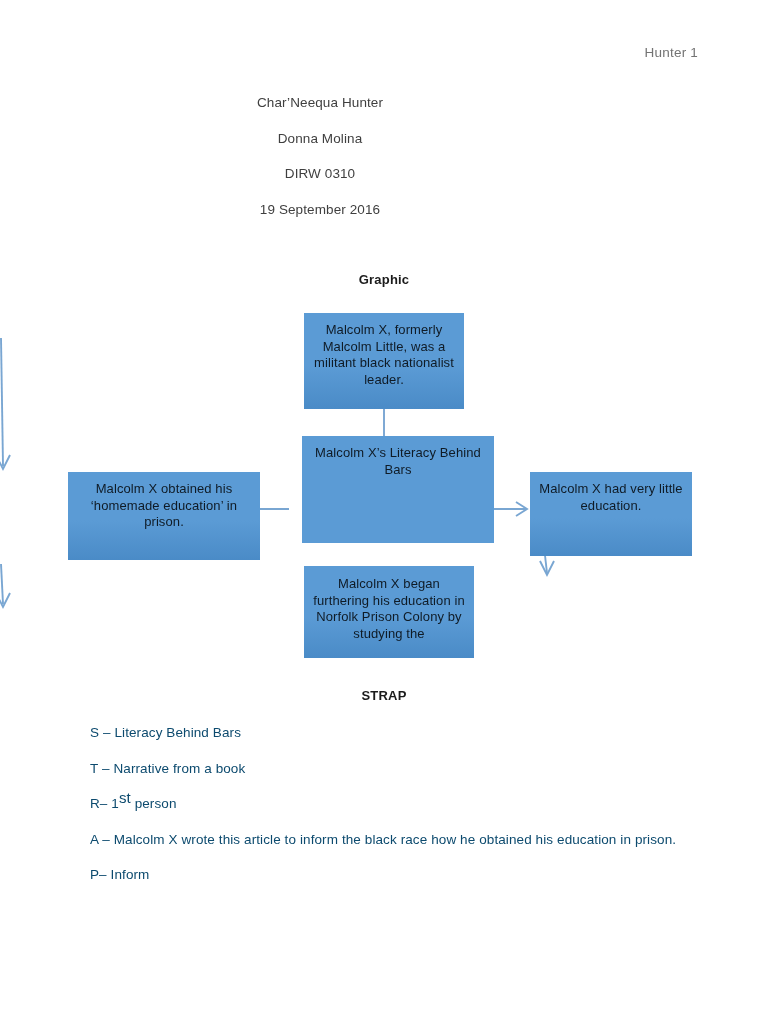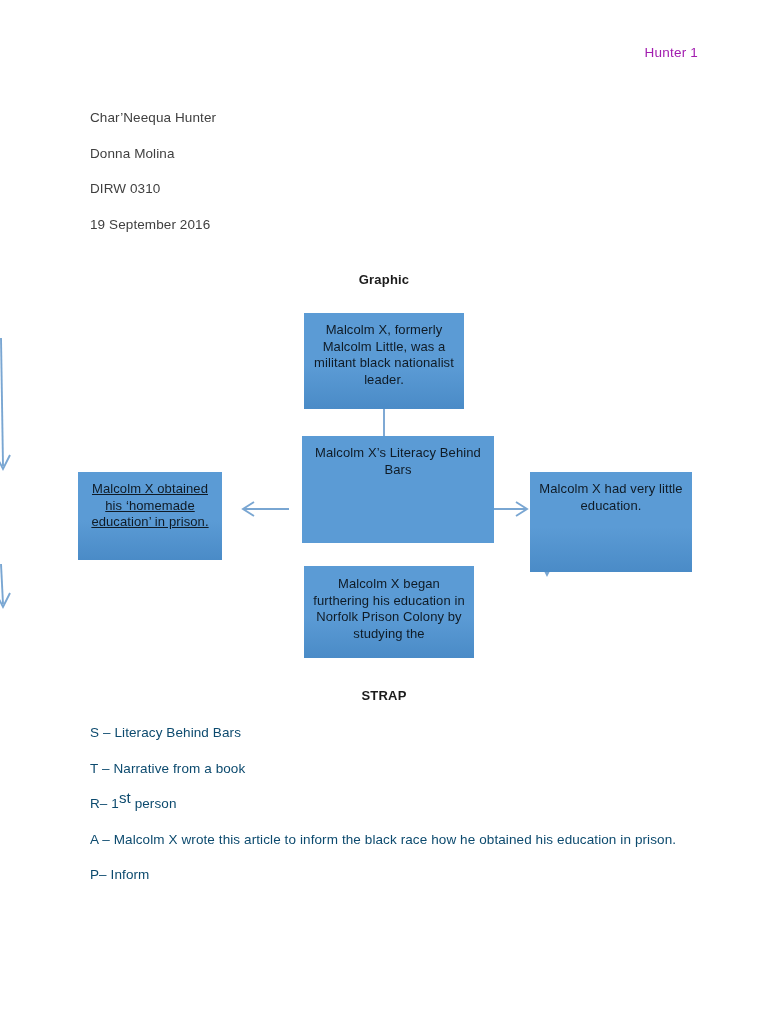--- a/index.html
+++ b/index.html
@@ -21,29 +21,30 @@
     inset: 0;
     background: #ffffff;
   }
 
   
   .page-number {
     position: absolute;
     top: 45px;
     right: 70px;
     font-size: 13.5px;
-    color: #a21caf;
+    color: #737373;
     letter-spacing: 0.2px;
     white-space: nowrap;
   }
   .heading-block {
     position: absolute;
     left: 90px;
-    top: 110px;
+    top: 95px;
     width: 460px;
+    text-align: center;
   }
   .heading-line {
     font-size: 13.5px;
     color: #3f3f3f;
     margin-bottom: 20.5px;
     letter-spacing: 0.1px;
     white-space: nowrap;
   }
 
   
@@ -85,26 +86,26 @@
 
   #node-top {
     left: 304px; top: 313px;
     width: 160px; height: 96px;
   }
   #node-center {
     left: 302px; top: 436px;
     width: 192px; height: 107px;
   }
   #node-left {
-    left: 78px; top: 472px;
-    width: 144px; height: 88px; text-decoration: underline;
+    left: 68px; top: 472px;
+    width: 192px; height: 88px;
   }
   #node-right {
     left: 530px; top: 472px;
-    width: 162px; height: 100px;
+    width: 162px; height: 84px;
   }
   #node-bottom {
     left: 304px; top: 566px;
     width: 170px; height: 92px;
     padding-top: 10px;
   }
 
   
   .connector {
     position: absolute;

